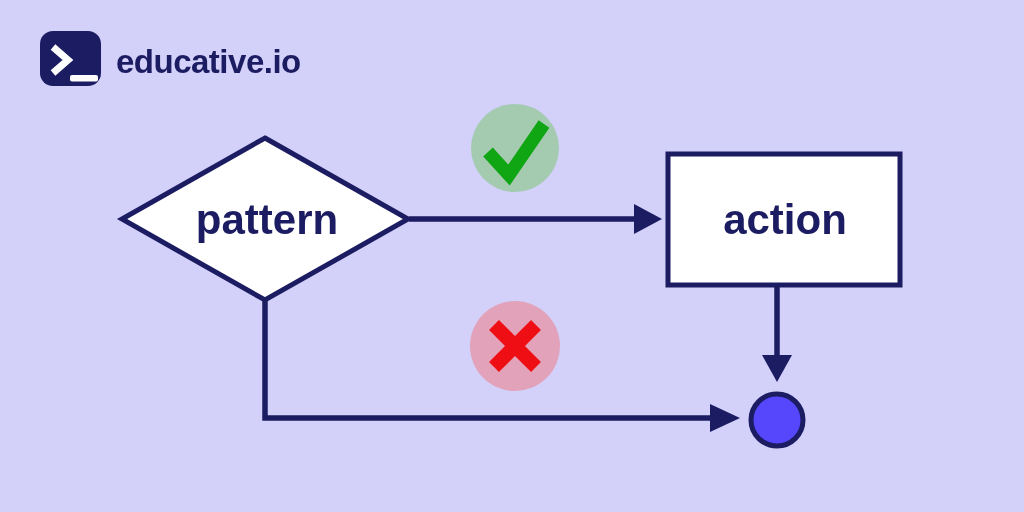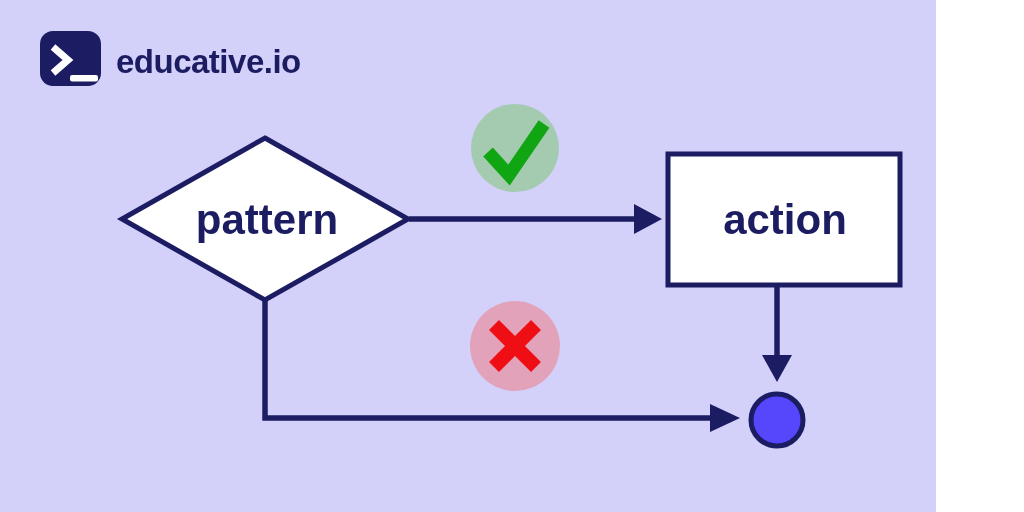--- a/index.html
+++ b/index.html
@@ -2,21 +2,21 @@
 <html style="--c-background: #d3d0fa; --c-line: #1b1c61; --c-node_fill: #ffffff; --c-logo_glyph: #ffffff; --c-check_circle: #a4cab0; --c-check_mark: #0fa513; --c-cross_circle: #e2a2ba; --c-cross_mark: #ee0e13; --c-end_circle: #5646fc;"><head>
 <meta charset="utf-8">
 <style>
   html, body {
     margin: 0;
     padding: 0;
     font-family: "Liberation Sans", sans-serif;
   }
   .canvas {
     position: relative;
-    width: 936px;
+    width: 1024px;
     height: 512px;
     background: var(--c-background, #d3d0fa);
     overflow: hidden;
   }
   svg.flowchart {
     display: block;
     width: 1024px;
     height: 512px;
   }
   .node-shape {

